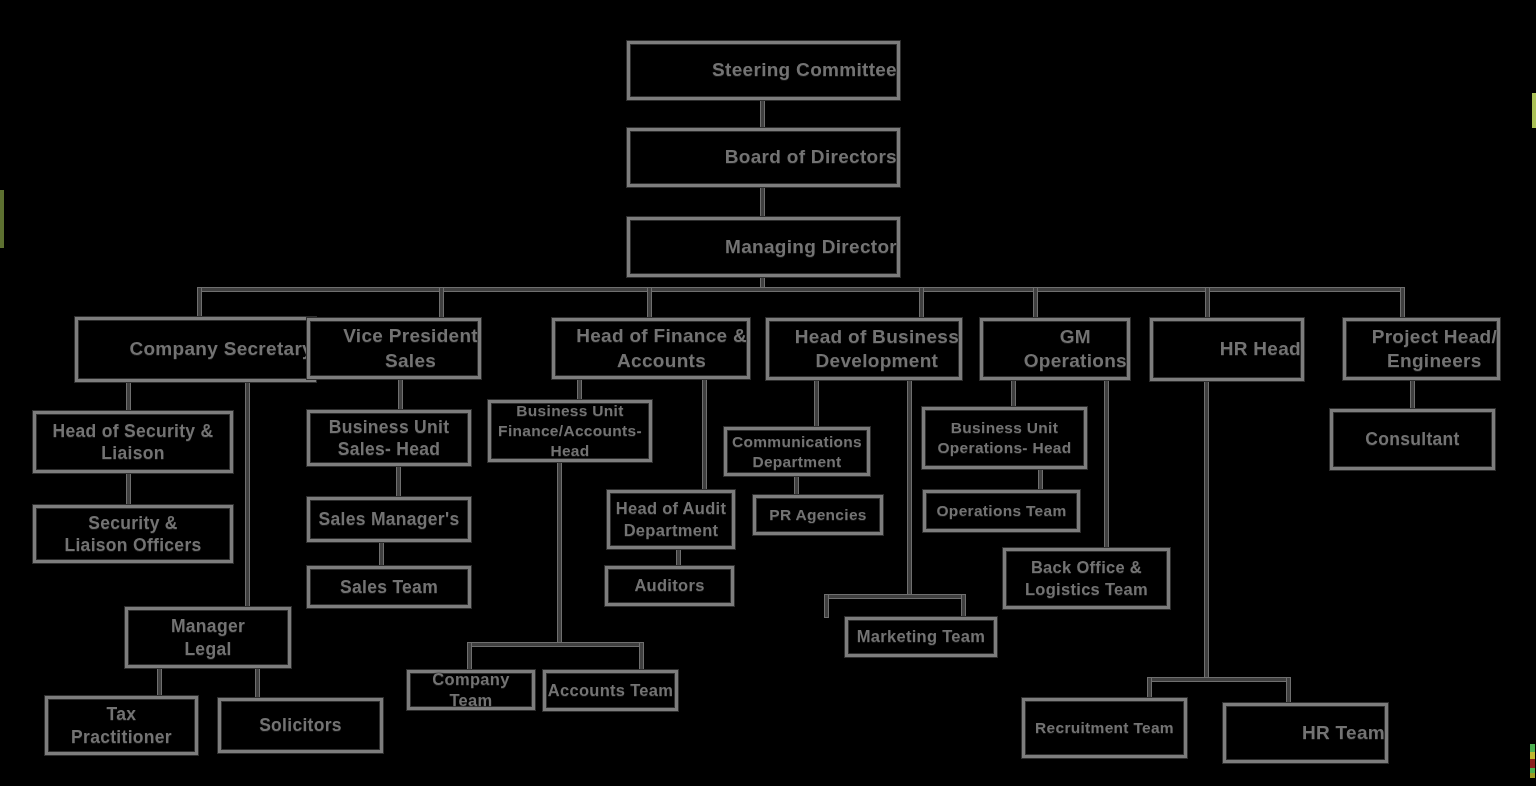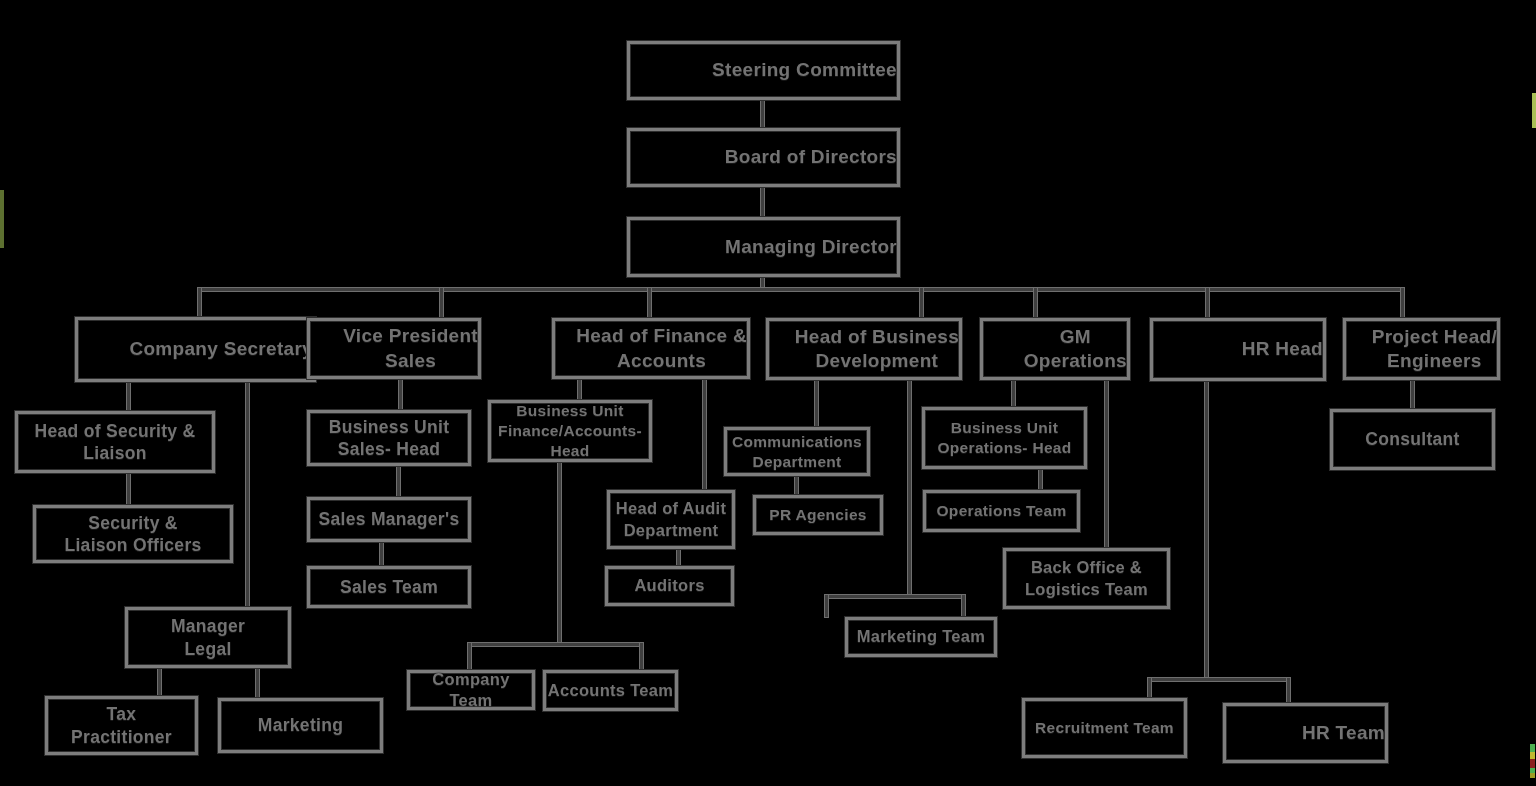--- a/index.html
+++ b/index.html
@@ -103,46 +103,46 @@
 Accounts</span>
     </div>
   <div class="node lg" style="left:766px;top:318px;width:196px;height:62px;">
       <span>Head of Business
 Development</span>
     </div>
   <div class="node lg" style="left:980px;top:318px;width:150px;height:62px;">
       <span>GM
 Operations</span>
     </div>
-  <div class="node lg" style="left:1150px;top:318px;width:176px;height:63px;">
+  <div class="node lg" style="left:1150px;top:318px;width:154px;height:63px;">
       <span>HR Head</span>
     </div>
   <div class="node lg" style="left:1343px;top:318px;width:157px;height:62px;">
       <span>Project Head/
 Engineers</span>
     </div>
 
-  <div class="node" style="left:15px;top:411px;width:200px;height:62px;">
+  <div class="node" style="left:33px;top:411px;width:200px;height:62px;">
       <span>Head of Security &amp;
 Liaison</span>
     </div>
   <div class="node" style="left:33px;top:505px;width:200px;height:58px;">
       <span>Security &amp;
 Liaison Officers</span>
     </div>
   <div class="node" style="left:125px;top:607px;width:166px;height:61px;">
       <span>Manager
 Legal</span>
     </div>
   <div class="node" style="left:45px;top:696px;width:153px;height:59px;">
       <span>Tax
 Practitioner</span>
     </div>
   <div class="node" style="left:218px;top:698px;width:165px;height:55px;">
-      <span>Marketing</span>
+      <span>Solicitors</span>
     </div>
 
   <div class="node" style="left:307px;top:410px;width:164px;height:56px;">
       <span>Business Unit
 Sales- Head</span>
     </div>
   <div class="node" style="left:307px;top:497px;width:164px;height:45px;">
       <span>Sales Manager's</span>
     </div>
   <div class="node" style="left:307px;top:566px;width:164px;height:42px;">

